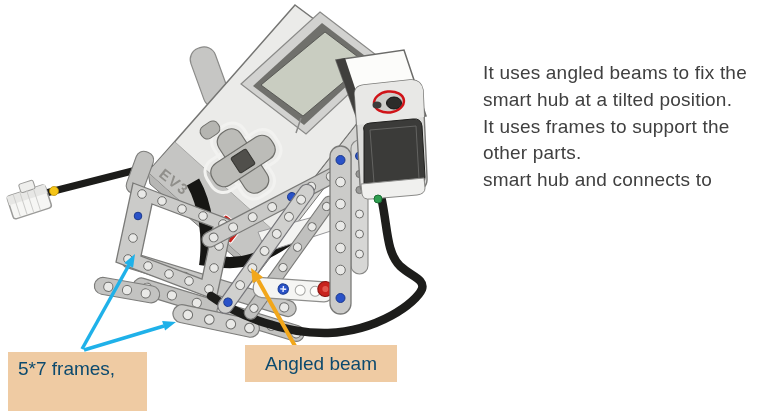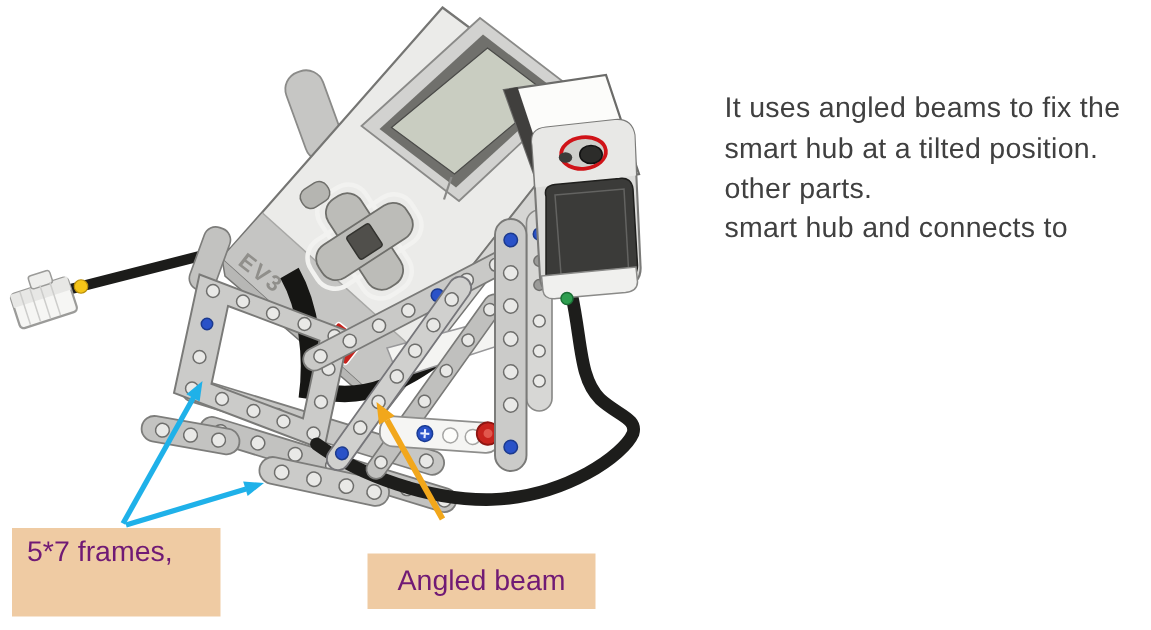--- a/index.html
+++ b/index.html
@@ -3,21 +3,21 @@
 <meta charset="utf-8">
 <style>
   html,body{margin:0;padding:0;background:#ffffff;}
   body{width:767px;height:420px;position:relative;overflow:hidden;
        font-family:"Liberation Sans","DejaVu Sans",sans-serif;}
   .stage{position:absolute;inset:0;background:#fff;}
   svg text{font-family:"Liberation Sans","DejaVu Sans",sans-serif;}
   .robot-svg{position:absolute;left:0;top:0;}
   .desc{position:absolute;left:483px;top:60px;width:284px;
         font-size:19px;line-height:26.8px;color:#404040;letter-spacing:0.2px;}
-  .callout{position:absolute;color:#701a75;font-size:19px;line-height:27px;}
+  .callout{position:absolute;color:#0c4a6e;font-size:19px;line-height:27px;}
   .callout-frames{left:8px;top:352px;width:139px;height:59px;box-sizing:border-box;
                   padding:3px 0 0 10px;}
   .callout-angled{left:245px;top:345px;width:152px;height:37px;box-sizing:border-box;
                   padding-top:5px;text-align:center;}
 </style>
 </head>
 <body>
 
 <div class="stage">
 
@@ -250,25 +250,26 @@
     </g>
     <g>
       <line x1="295" y1="346" x2="258" y2="280" stroke-width="4" stroke="#f2a71b"></line>
       <polygon points="251,268 263.1,277.2 252.7,283.2" fill="#f2a71b"></polygon>
     </g>
   </svg>
 
   <div class="desc">
     <div>It uses angled beams to fix the</div>
     <div>smart hub at a tilted position.</div>
+    <div>It uses frames to support the</div>
     <div>other parts.</div>
     <div>smart hub and connects to</div>
   </div>
 
   <div class="callout callout-frames" style="background: rgb(239, 203, 163);">
     <div>5*7 frames,</div>
   </div>
 
-  <div class="callout callout-angled" style="background: rgb(239, 203, 163); margin-top: 24px;">
+  <div class="callout callout-angled" style="background: rgb(239, 203, 163);">
     <span>Angled beam</span>
   </div>
 
 </div>
 
 </body></html>

